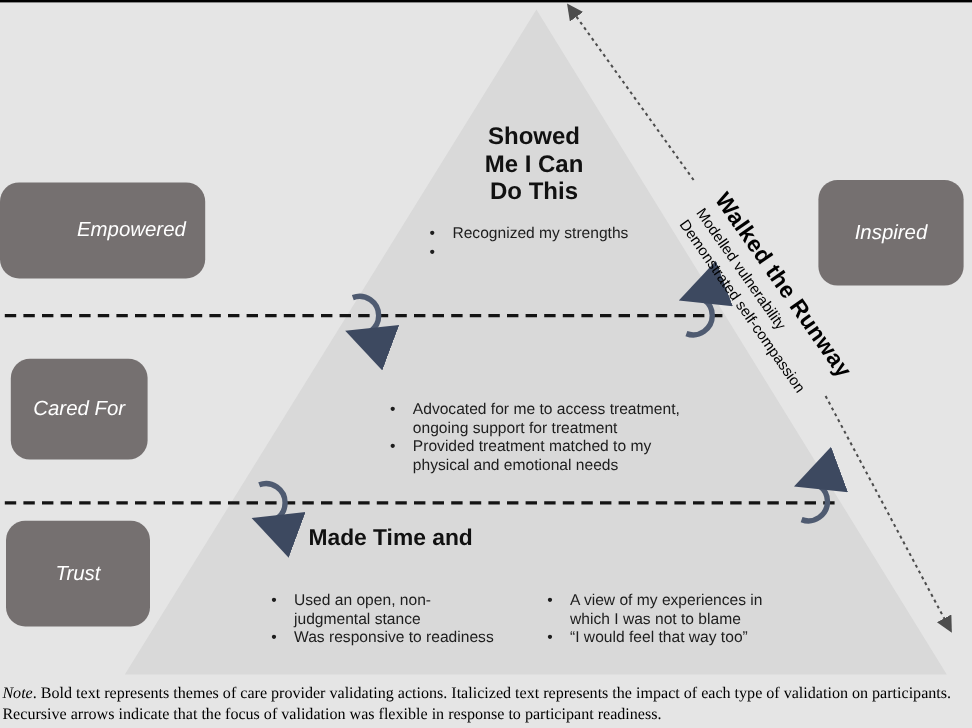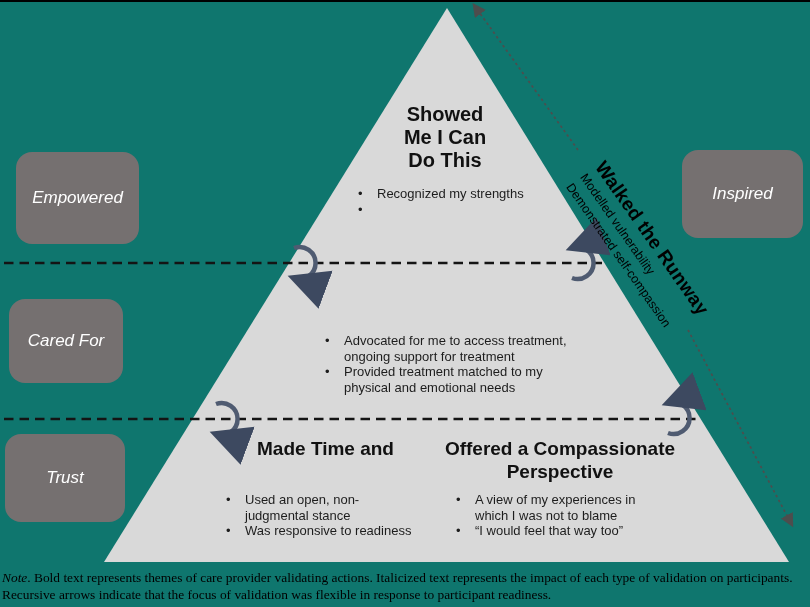--- a/index.html
+++ b/index.html
@@ -1,17 +1,17 @@
 <!DOCTYPE html>
 <html><head>
 <meta charset="utf-8">
 <style>
   html,body{margin:0;padding:0;background:#fff;}
   .canvas{
-    position:relative; width:810px; height:607px; background:#0f766e;
+    position:relative; width:810px; height:607px; background:#e5e5e5;
     font-family:"Liberation Sans", sans-serif; overflow:hidden; color:#1a1a1a;
   }
   .top-rule{position:absolute;left:0;top:0;width:810px;height:2px;background:#000;}
   .svg-layer{position:absolute;left:0;top:0;width:810px;height:607px;}
   .txt{position:absolute;}
   .lvl-title{font-weight:bold;text-align:center;line-height:23px;color:#111;}
   .t20{font-size:20px;} .t19{font-size:19px;}
   .bullets{font-size:13px;line-height:15.5px;color:#1d1d1d;}
   .bul{display:flex;}
   .bul .dot{flex:0 0 19px;width:19px;}
@@ -95,36 +95,32 @@
     <div class="bul">
       <span class="dot">•</span>
       <span>Used an open, non-judgmental stance</span>
     </div>
     <div class="bul">
       <span class="dot">•</span>
       <span>Was responsive to readiness</span>
     </div>
   </div>
 
-  <div class="txt lvl-title t19" style="left:435px;top:437px;width:250px;">
-    <div>Offered a Compassionate</div>
-    <div>Perspective</div>
-  </div>
   <div class="txt bullets" style="left:456px;top:492px;width:200px;">
     <div class="bul">
       <span class="dot">•</span>
       <span>A view of my experiences in which I was not to blame</span>
     </div>
     <div class="bul">
       <span class="dot">•</span>
       <span>“I would feel that way too”</span>
     </div>
   </div>
 
-  <div class="side-box" style="left:16px;top:152px;width:123px;height:92px;">
+  <div class="side-box" style="left:0;top:152px;width:123px;height:80px;padding-left:48px;">
     <span>Empowered</span>
   </div>
   <div class="side-box" style="left:9px;top:299px;width:114px;height:84px;">
     <span>Cared For</span>
   </div>
   <div class="side-box" style="left:5px;top:434px;width:120px;height:88px;">
     <span>Trust</span>
   </div>
   <div class="side-box" style="left:682px;top:150px;width:121px;height:88px;">
     <span>Inspired</span>

